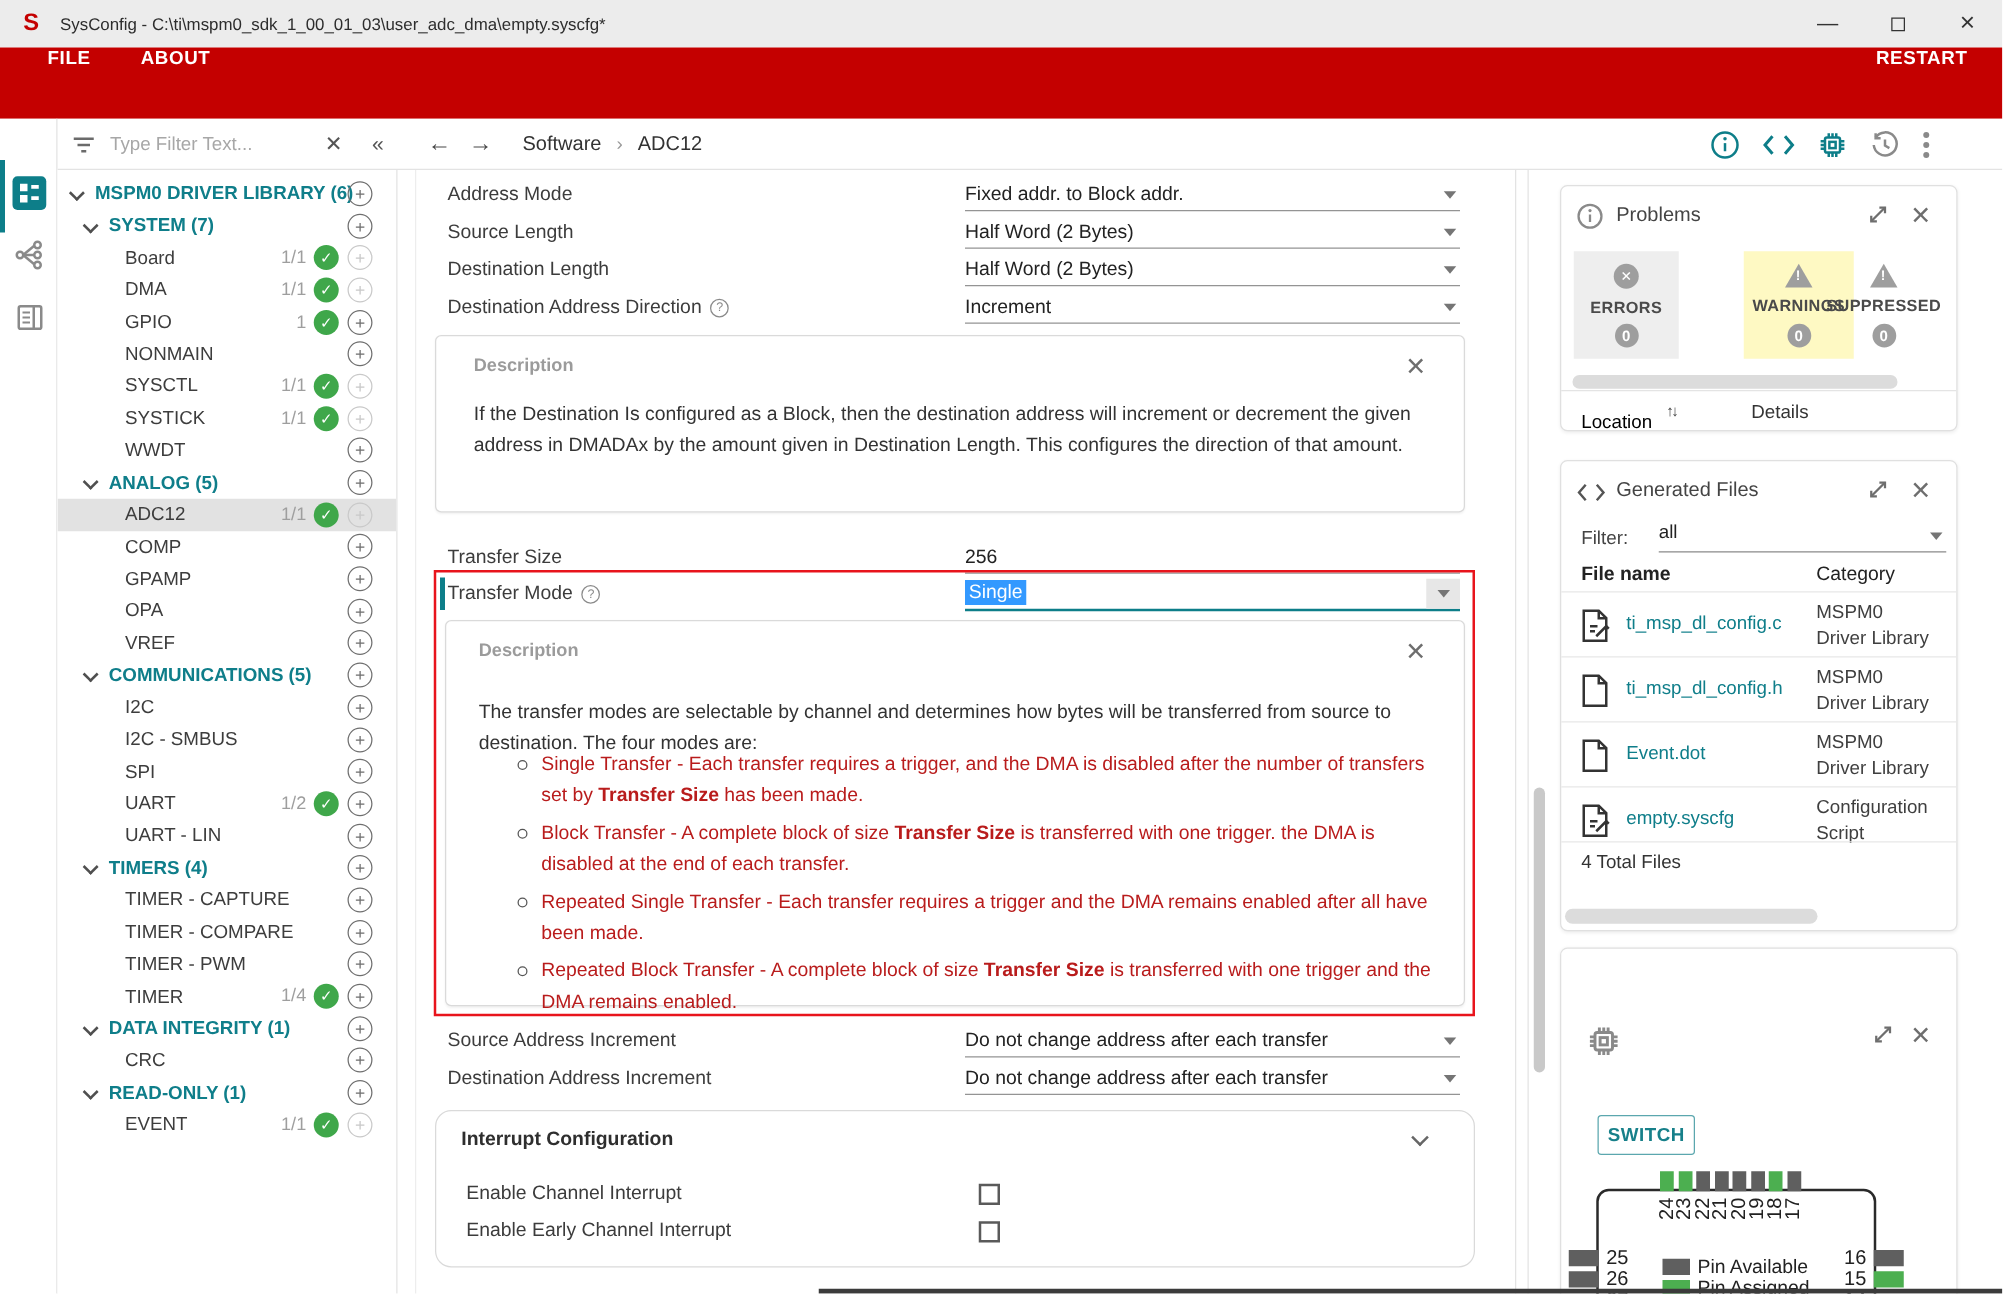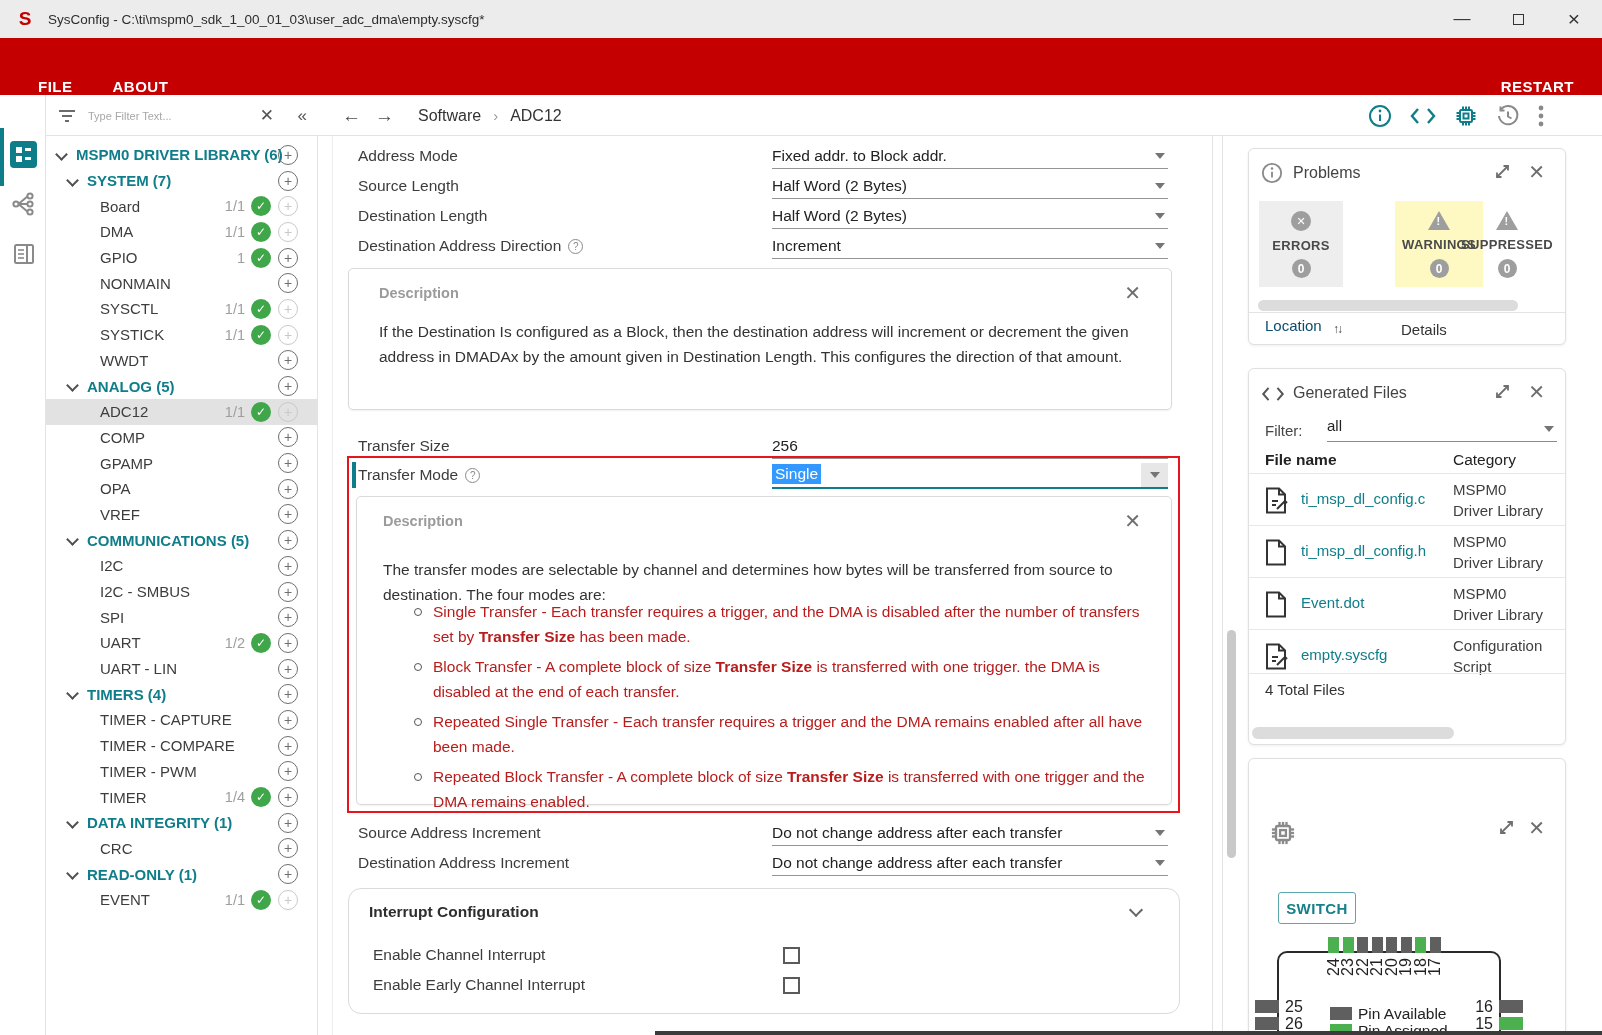--- a/index.html
+++ b/index.html
@@ -9,29 +9,29 @@
 
   
   .titlebar { position:absolute; left:0; top:0; width:1602px; height:38px; background:#ececec; display:flex; align-items:center; }
   .app-logo { width:22px; height:22px; margin-left:14px; color:#c40000; font-weight:900; font-size:19px; line-height:22px; text-align:center; }
   .title-text { margin-left:12px; font-size:13.5px; color:#2d2d2d; }
   .win-btns { position:absolute; right:0; top:0; height:38px; display:flex; }
   .win-btn { width:56px; height:38px; display:flex; align-items:center; justify-content:center; color:#333; font-size:17px; cursor:default; }
   .maxglyph { width:11px; height:11px; border:1.2px solid #333; }
 
   
-  .menubar { position:absolute; left:0; top:38px; width:1602px; height:57px; background:#c40000; display:flex; align-items:flex-end; }
+  .menubar { position:absolute; left:0; top:38px; width:1602px; height:57px; background:#c40000; display:flex; align-items:flex-start; }
   .menu-item { color:#fff; font-weight:bold; font-size:15px; letter-spacing:.5px; margin-left:38px; }
   .menu-right { position:absolute; right:28px; color:#fff; font-weight:bold; font-size:15px; letter-spacing:.5px; }
 
   
   .header-row { position:absolute; left:46px; top:95px; width:1556px; height:41px; border-bottom:1px solid #e3e3e3; background:#fff; }
   .filter-zone { position:absolute; left:0; top:0; width:272px; height:41px; display:flex; align-items:center; }
   .funnel { margin-left:12px; }
-  .filter-input { border:none; outline:none; margin-left:12px; width:150px; font-size:11px; color:#444; background:transparent; }
+  .filter-input { border:none; outline:none; margin-left:12px; width:150px; font-size:15px; color:#444; background:transparent; }
   .filter-input::placeholder { color:#a7a7a7; }
   .clear-x { position:absolute; right:44px; color:#555; font-size:17px; }
   .collapse-ic { position:absolute; right:14px; color:#555; font-size:17px; letter-spacing:-3px; }
   .crumbs { position:absolute; left:274px; top:0; height:41px; display:flex; align-items:center; }
   .nav-arrow { font-size:19px; color:#4a4a4a; margin-left:22px; }
   .crumb { font-size:16px; color:#333; margin-left:24px; }
   .crumb-sep { font-size:15px; color:#9a9a9a; margin-left:12px; }
   .crumb2 { font-size:16px; color:#333; margin-left:12px; }
   .tools { position:absolute; right:58px; top:0; height:41px; display:flex; align-items:center; gap:18px; }
 
@@ -105,21 +105,21 @@
   .ch-x { position:absolute; right:20px; top:11px; font-size:20px; color:#6e6e6e; }
 
   .ptile { position:absolute; top:52px; height:86px; display:flex; flex-direction:column; align-items:center; justify-content:space-between; padding:10px 0 9px; }
   .ptile .plabel { font-size:13px; font-weight:bold; color:#4a4a4a; letter-spacing:.3px; }
   .badge0 { width:19px; height:19px; border-radius:50%; background:#9e9e9e; color:#fff; font-size:12px; font-weight:bold; display:flex; align-items:center; justify-content:center; }
   .err-ic { width:20px; height:20px; border-radius:50%; background:#9e9e9e; color:#fff; display:flex; align-items:center; justify-content:center; font-size:11px; font-weight:bold; }
   .warn-ic { width:0; height:0; border-left:11px solid transparent; border-right:11px solid transparent; border-bottom:19px solid #9e9e9e; position:relative; }
   .warn-ic::after { content:"!"; position:absolute; left:-2.5px; top:4px; color:#fff; font-size:11px; font-weight:bold; }
   .hthumb { position:absolute; background:#dcdcdc; border-radius:6px; }
   .pcols { position:absolute; left:0; top:163px; width:100%; height:34px; border-top:1px solid #e4e4e4; }
-  .pcol1 { position:absolute; left:16px; top:4px; font-size:15px; color:#0c4a6e; }
+  .pcol1 { position:absolute; left:16px; top:16px; font-size:15px; color:#000000; }
   .pcol2 { position:absolute; left:152px; top:8px; font-size:15px; color:#333; }
   .sort-ic { position:absolute; left:84px; top:9px; font-size:12px; color:#444; letter-spacing:-2px; }
 
   .gf-filter { position:absolute; left:16px; top:53px; font-size:15px; color:#444; }
   .gf-filterval { position:absolute; left:78px; top:48px; width:230px; height:25px; border-bottom:1px solid #8a8a8a; font-size:15px; color:#222; }
   .gf-filterval .varrow { position:absolute; right:3px; top:9px; width:0; height:0; border-left:5.5px solid transparent; border-right:5.5px solid transparent; border-top:6px solid #757575; }
   .gf-h1 { position:absolute; left:16px; top:82px; font-weight:bold; font-size:15.5px; color:#222; }
   .gf-h2 { position:absolute; left:204px; top:82px; font-weight:normal; font-size:15.5px; color:#222; }
   .gf-rows { position:absolute; left:0; top:104px; width:100%; }
   .gf-row { position:relative; height:52px; border-top:1px solid #e8e8e8; }

